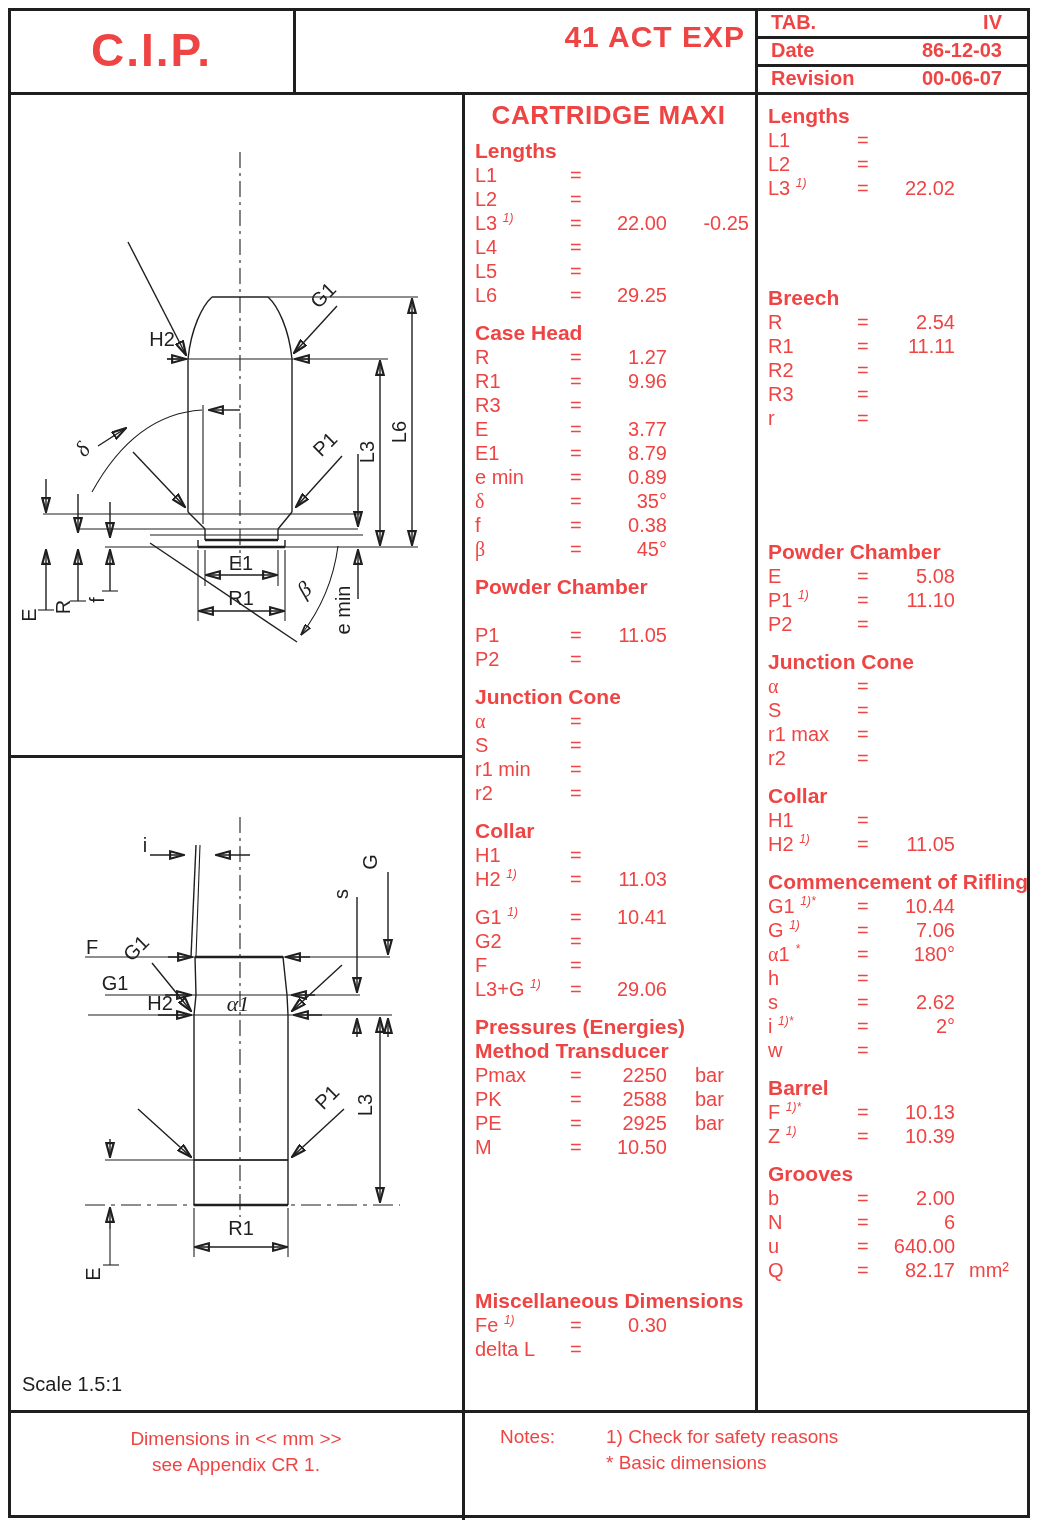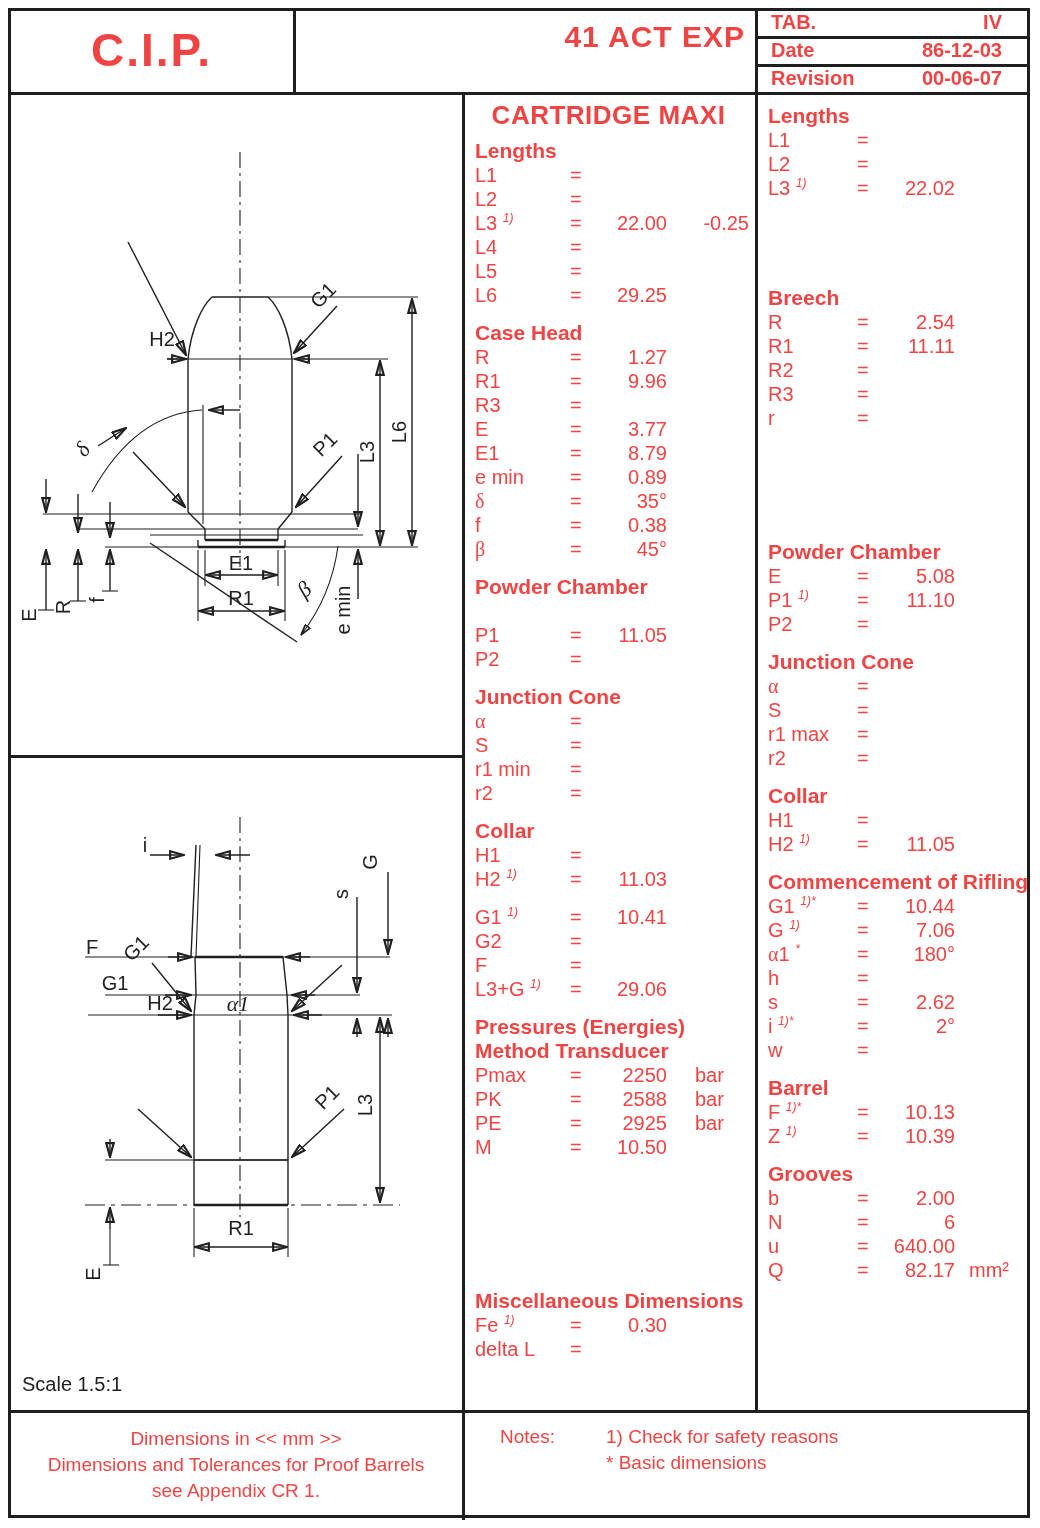--- a/index.html
+++ b/index.html
@@ -654,21 +654,20 @@
         <text x="322" y="345" text-anchor="middle" transform="rotate(-45 322 345)">P1</text>
         <text x="362" y="348" text-anchor="middle" transform="rotate(-90 362 348)">L3</text>
         <text x="231" y="478" text-anchor="middle">R1</text>
         <text x="90" y="517" text-anchor="middle" transform="rotate(-90 90 517)">E</text>
         <text x="12" y="634" text-anchor="start">Scale 1.5:1</text>
       </g>
   </svg>
 
   <div id="footer-left">
       <div>Dimensions in &lt;&lt; mm &gt;&gt;</div>
-      <div>Dimensions and Tolerances for Proof Barrels</div>
       <div>see Appendix CR 1.</div>
     </div>
   <div id="notes">
     <div class="nl">Notes:</div>
     <div class="nlines">
         <div>1) Check for safety reasons</div>
         <div>* Basic dimensions</div>
       </div>
   </div>
 </div>

